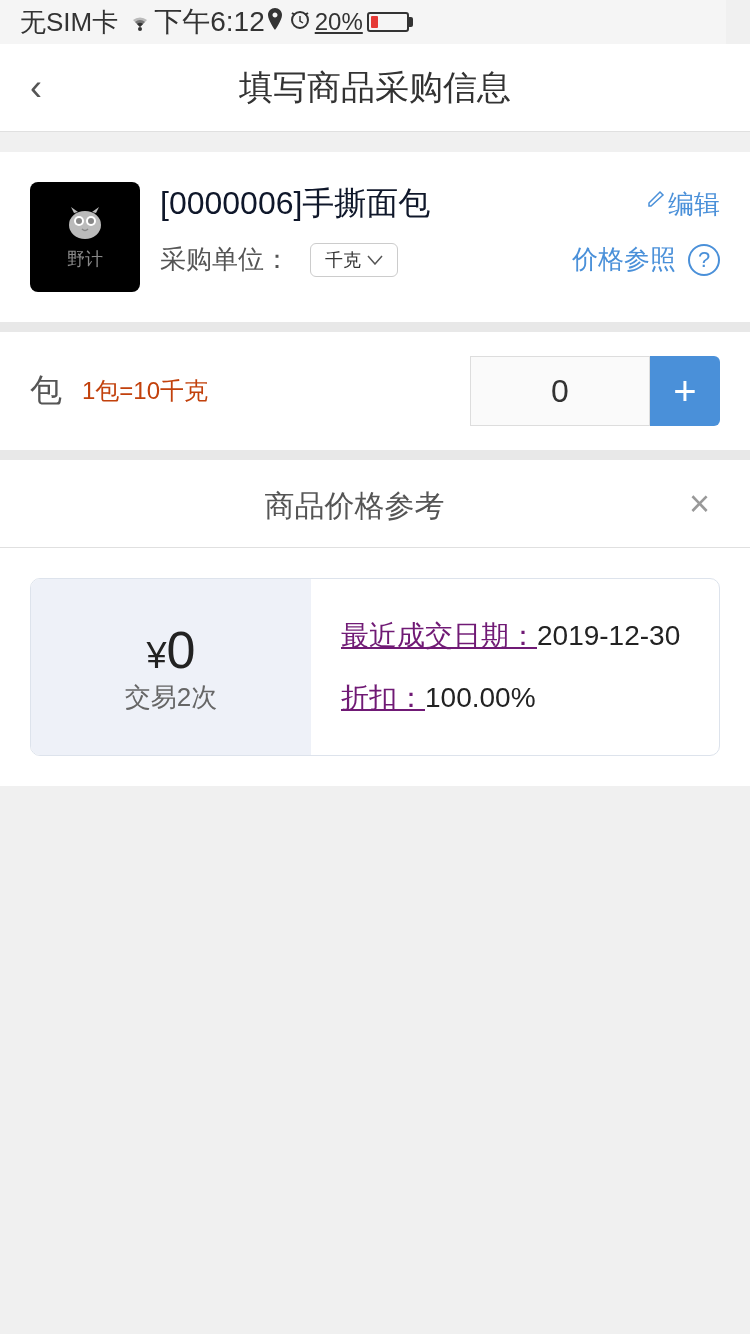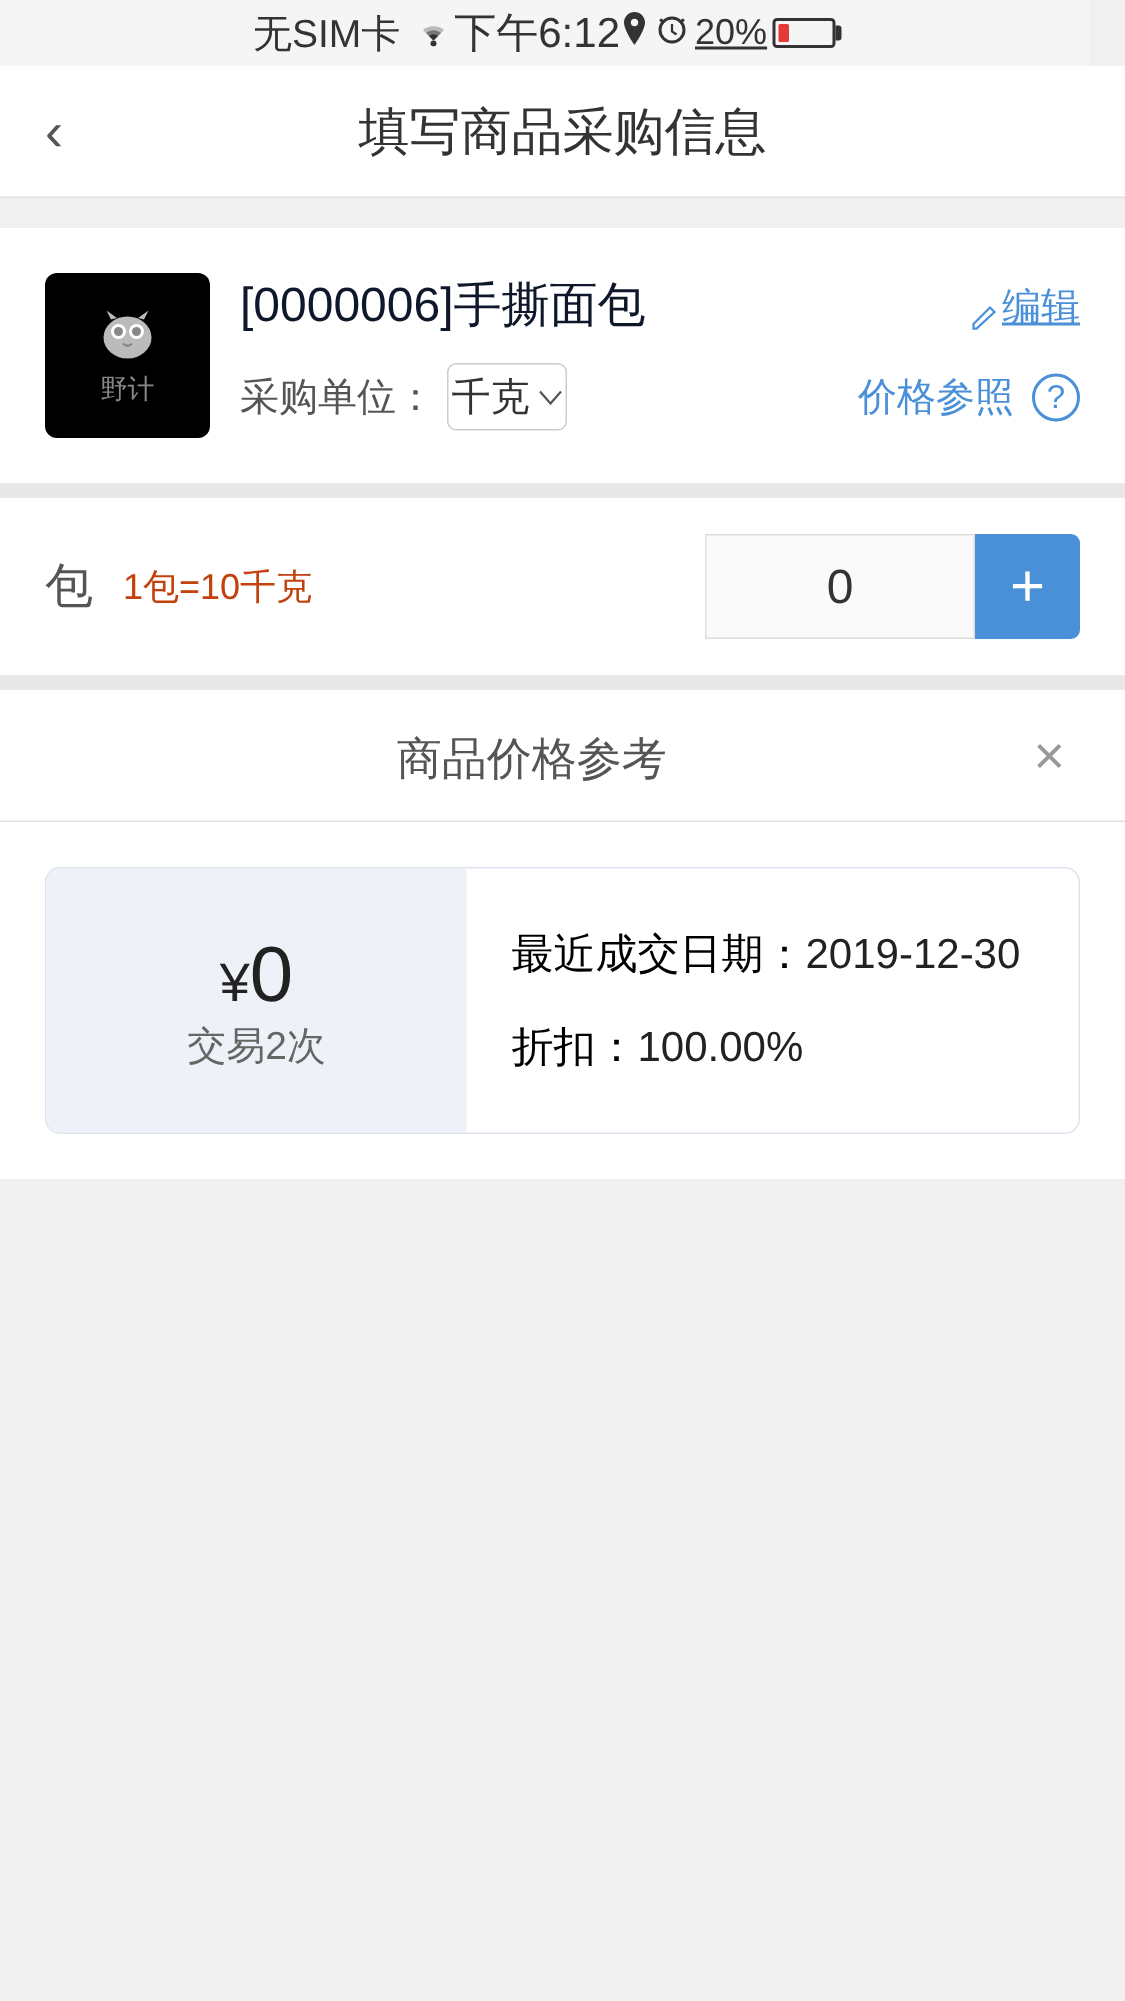--- a/index.html
+++ b/index.html
@@ -12,21 +12,21 @@
       overflow-x: hidden;
     }
 
     
     .status-bar {
       width: 726px;
       height: 44px;
       background: #f5f5f5;
       display: flex;
       align-items: center;
-      justify-content: center;
+      justify-content: flex-start;
       padding: 16px 20px;
       font-size: 26px;
       color: #333;
     }
     .status-left { display: flex; align-items: center; gap: 8px; }
     .status-center { font-size: 28px; font-weight: 500; }
     .status-right { display: flex; align-items: center; gap: 4px; font-size: 24px; text-decoration: underline; }
     .battery {
       width: 42px; height: 20px;
       border: 2px solid #333;
@@ -115,45 +115,44 @@
     }
     .product-name {
       font-size: 32px;
       color: #0f172a;
       font-weight: 500;
     }
     .edit-btn {
       font-size: 26px;
       color: #4a90d9;
       display: flex;
-      align-items: flex-end;
+      align-items: flex-start;
       gap: 0;
       cursor: pointer;
-      text-decoration: underline;
     }
     .product-unit-row {
       display: flex;
       align-items: center;
       justify-content: space-between;
     }
     .unit-label {
       font-size: 26px;
       color: #555;
     }
     .unit-select {
       display: inline-flex;
       align-items: center;
       border: 1px solid #ccc;
       border-radius: 6px;
-      padding: 4px 2px;
-      font-size: 26px;
+      padding: 4px 14px;
+      font-size: 18px;
       color: #333;
       gap: 6px;
       cursor: pointer;
-      margin-left: 8px;
+      margin-left: 20px;
     }
     .price-ref {
       font-size: 26px;
       color: #4a90d9;
       display: flex;
       align-items: center;
       gap: 12px;
       cursor: pointer;
     }
     .price-ref-icon {
@@ -298,21 +297,22 @@
       display: flex;
       flex-direction: column;
       gap: 20px;
     }
     .price-detail-row {
       font-size: 28px;
       color: #444;
       line-height: 1.5;
     }
     .price-label {
-      color: #000000;
+      color: #701a75;
+      text-decoration: underline;
     }
     .price-value {
       color: #222;
     }
 
     
     .bottom-area {
       background: #f0f0f0;
       flex: 1;
       min-height: 600px;

